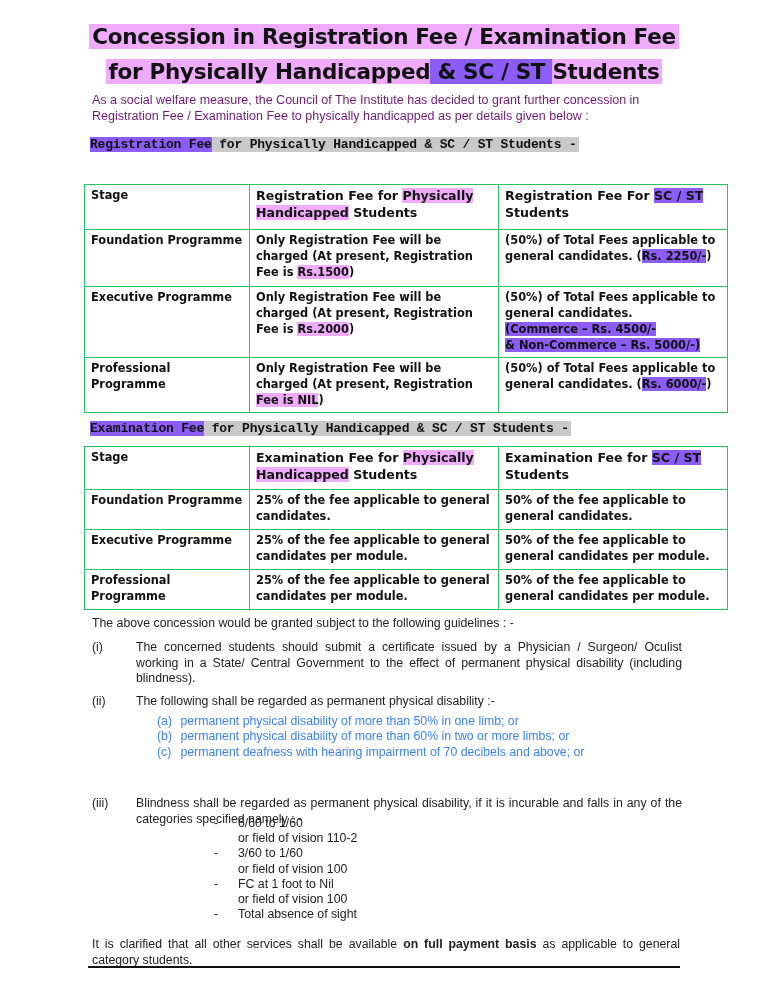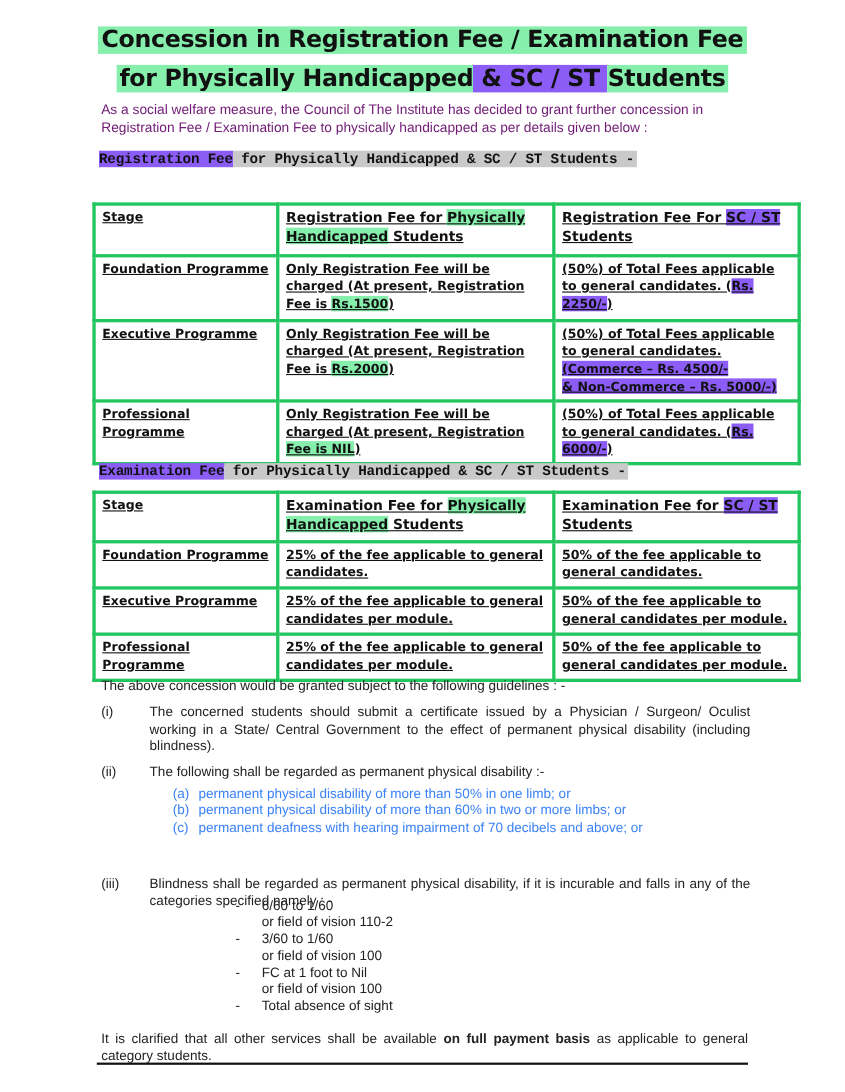--- a/index.html
+++ b/index.html
@@ -1,39 +1,39 @@
 <!DOCTYPE html>
 <html><head>
 <meta charset="utf-8">
 <style>
   html, body { margin: 0; padding: 0; background: #ffffff; }
   body { width: 768px; height: 993px; position: relative; overflow: hidden;
          font-family: "DejaVu Sans", "Liberation Sans", sans-serif; color: #111; }
-  .cyan { background: #86efac; }
+  .cyan { background: #f0abfc; }
   .green { background: #8b5cf6; }
   .grey { background: #c9c9c9; }
 
   .title { position: absolute; left: 0; width: 768px; text-align: center;
            font-weight: bold; font-size: 21.5px; letter-spacing: -0.3px; line-height: 30px; }
   .title span { padding: 0 3px; }
   #t1 { top: 22px; }
   #t2 { top: 57px; }
 
   .intro { position: absolute; left: 92px; top: 92px; width: 600px;
            font-family: "Liberation Sans", sans-serif; font-size: 12.5px; line-height: 16px; color: #701a75; }
 
   .sec-head { position: absolute; left: 90px; font-weight: bold; font-size: 13px;
               line-height: 22px; letter-spacing: -0.2px; white-space: nowrap; font-family: Liberation Mono, monospace; }
   .sec-head .rest { padding-right: 2px; }
   #h1 { top: 134px; }
   #h2 { top: 418px; }
 
   table { position: absolute; left: 84px; width: 644px; border-collapse: collapse;
           font-weight: bold; font-size: 11.4px; line-height: 16px; }
-  td { border: 3px solid #22c55e; vertical-align: top; padding: 2px 6px 4px 6px; text-decoration: underline; }
+  td { border: 1px solid #22c55e; vertical-align: top; padding: 2px 6px 4px 6px; }
   td.c1 { width: 152px; padding-left: 6px; }
   td.c2 { width: 236px; margin-top: 16px; }
   .hdr td.c2, .hdr td.c3 { font-size: 12.6px; line-height: 17px; }
   #regtable { top: 184px; }
   #regtable tr.r0 td { height: 38px; }
   #regtable tr.r1 td { height: 50px; }
   #regtable tr.r2 td { height: 64px; }
   #regtable tr.r3 td { height: 48px; }
   #examtable { top: 446px; }
   #examtable tr.r0 td { height: 36px; }

